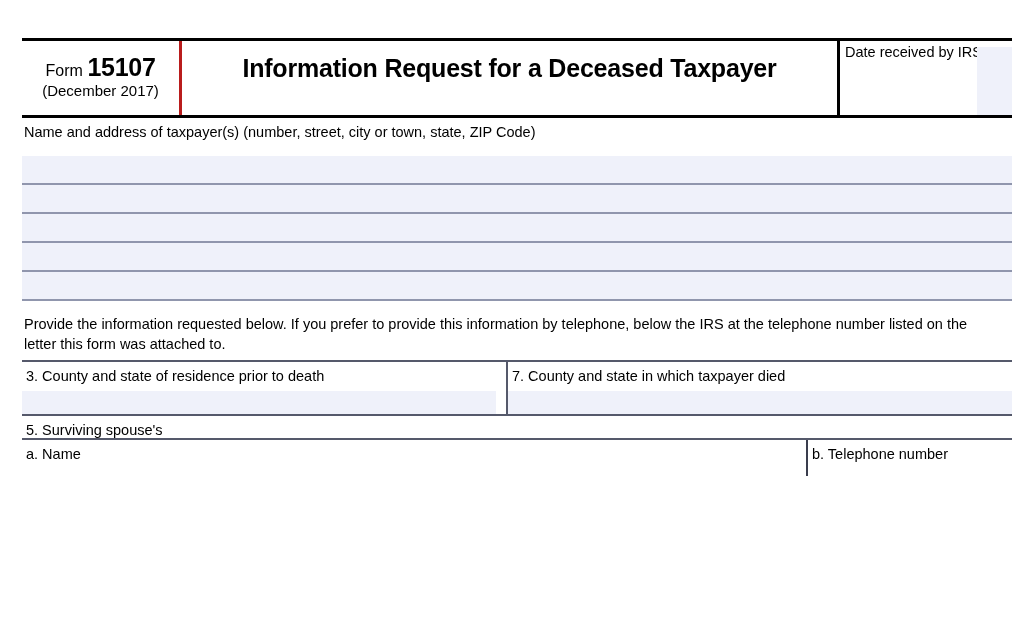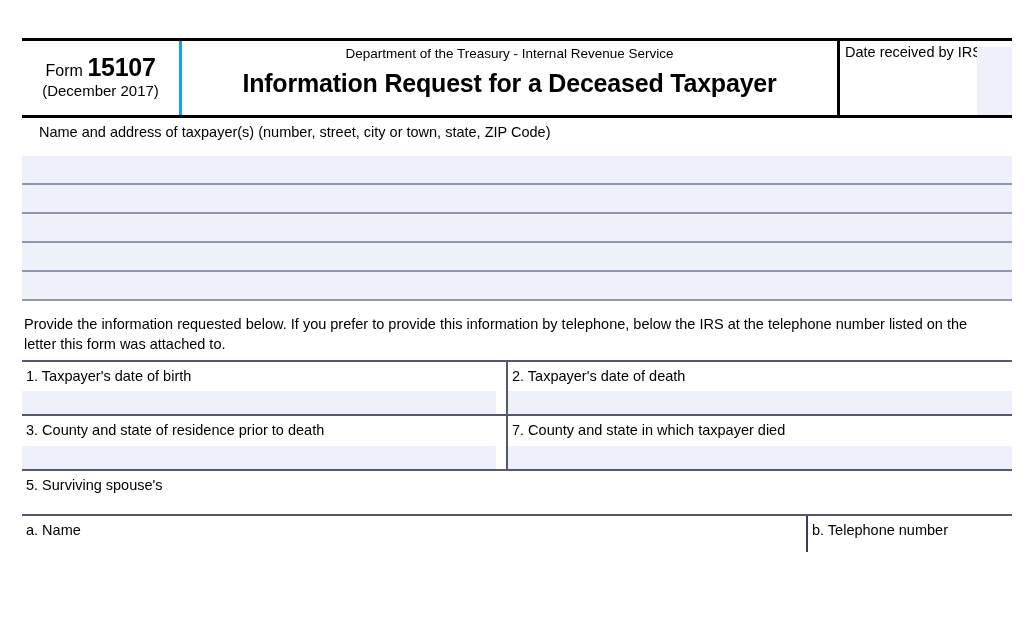--- a/index.html
+++ b/index.html
@@ -32,21 +32,21 @@
     height: 80px;
     box-sizing: border-box;
     border-top: 3px solid #000;
     border-bottom: 3px solid #000;
     display: flex;
     align-items: stretch;
   }
   .hdr-formcell {
     width: 160px;
     box-sizing: border-box;
-    border-right: 3px solid #0ea5e9;
+    border-right: 3px solid #b91c1c;
     display: flex;
     flex-direction: column;
     align-items: center;
     justify-content: center;
     padding-bottom: 2px;
   }
   .hdr-formline {
     font-size: 17px;
     line-height: 1.05;
     white-space: nowrap;
@@ -109,21 +109,21 @@
     margin-left: -5px;
     width: 172px;
     flex: 1 1 auto;
     background: #eff1fa;
     border-bottom: 0;
   }
 
   
   .addr-label {
     position: absolute;
-    left: 39px;
+    left: 24px;
     top: 124px;
     font-size: 14.5px;
     line-height: 1.2;
     white-space: nowrap;
   }
   .addr-rows {
     position: absolute;
     left: 22px;
     top: 156px;
     width: 990px;
@@ -183,21 +183,21 @@
     margin-top: 6px;
     height: 23px;
     background: #eff1fa;
   }
   .cell-left .cell-fill { margin-right: 10px; }
 
   
   .row5 {
     border-top: 2px solid #55596b;
     border-bottom: 2px solid #55596b;
-    height: 47px;
+    height: 26px;
     box-sizing: border-box;
   }
   .row5-label {
     font-size: 14.5px;
     line-height: 1.2;
     padding: 6px 0 0 4px;
     white-space: nowrap;
   }
 
   .row-spouse {
@@ -252,21 +252,20 @@
 
     <div class="hdr-formcell">
       <div class="hdr-formline">
         <span class="form-word">Form</span>
         <span class="form-number">15107</span>
       </div>
       <div class="hdr-formdate">(December 2017)</div>
     </div>
 
     <div class="hdr-titlecell">
-      <div class="hdr-agency">Department of the Treasury - Internal Revenue Service</div>
       <div class="hdr-title">Information Request for a Deceased Taxpayer</div>
     </div>
 
     <div class="hdr-datecell">
       <div class="hdr-datelabel">Date received by IRS</div>
       <div class="hdr-datefill"></div>
     </div>
 
   </div>
 
@@ -277,30 +276,20 @@
     <div class="addr-row"></div>
     <div class="addr-row"></div>
     <div class="addr-row"></div>
     <div class="addr-row last"></div>
   </div>
 
   <div class="instructions">Provide the information requested below. If you prefer to provide this information by telephone, below the IRS at the telephone number listed on the letter this form was attached to.</div>
 
   <div class="grid">
 
-    <div class="grid-row">
-      <div class="grid-cell cell-left">
-        <div class="cell-label">1. Taxpayer's date of birth</div>
-        <div class="cell-fill"></div>
-      </div>
-      <div class="grid-cell cell-right">
-        <div class="cell-label">2. Taxpayer's date of death</div>
-        <div class="cell-fill"></div>
-      </div>
-    </div>
 
     <div class="grid-row">
       <div class="grid-cell cell-left">
         <div class="cell-label">3. County and state of residence prior to death</div>
         <div class="cell-fill"></div>
       </div>
       <div class="grid-cell cell-right">
         <div class="cell-label">7. County and state in which taxpayer died</div>
         <div class="cell-fill"></div>
       </div>

